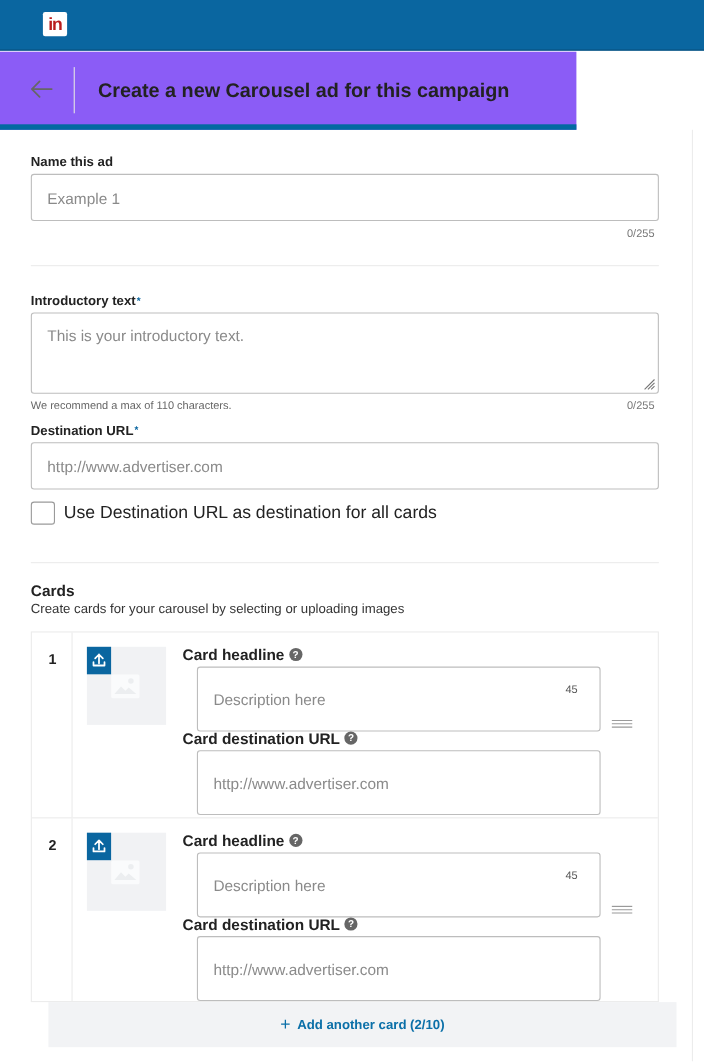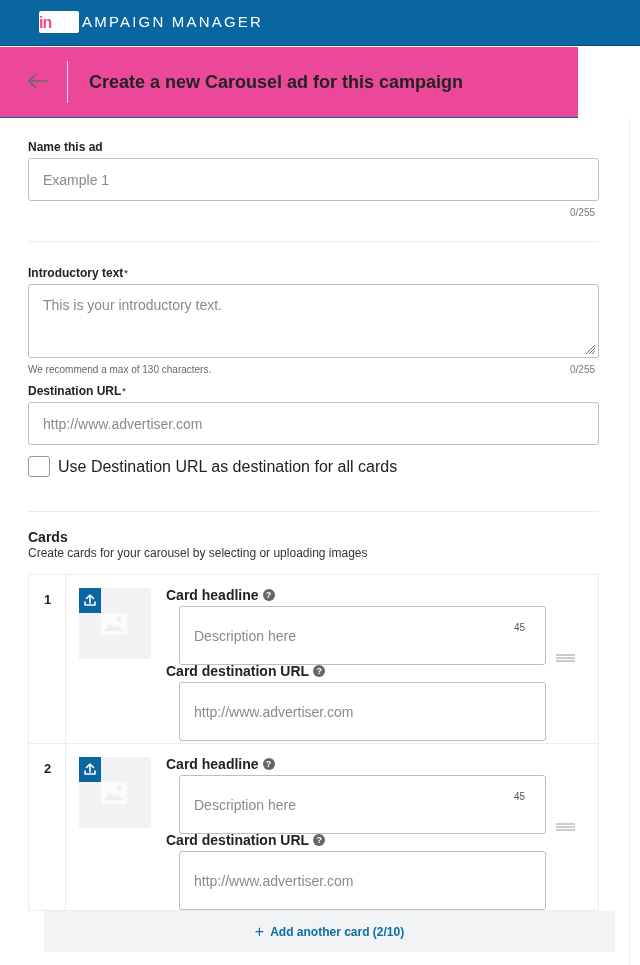--- a/index.html
+++ b/index.html
@@ -1,23 +1,23 @@
 <!DOCTYPE html>
 <html><head>
 <meta charset="utf-8">
 <style>
   * { box-sizing: border-box; margin: 0; padding: 0; }
   html, body { width: 640px; height: 965px; overflow: hidden; background: #fff; }
   body { font-family: "Liberation Sans", sans-serif; color: #1d1d1d; position: relative; }
 
   .topbar { position: absolute; left: 0; top: 0; width: 640px; height: 46px; background: #0a66a0; border-bottom: 1px solid #064f7d; }
-  .logo { position: absolute; left: 39px; top: 11px; width: 40px; height: 22px; background: #fff; border-radius: 2px; color: #ec4899; font-weight: bold; font-size: 16px; line-height: 23px; letter-spacing: -1px; }
+  .logo { position: absolute; left: 39px; top: 11px; width: 22px; height: 22px; background: #fff; border-radius: 2px; color: #b91c1c; font-weight: bold; font-size: 16px; line-height: 23px; text-align: center; letter-spacing: -1px; }
   .brand { position: absolute; left: 69px; top: 13px; color: #fff; font-size: 15px; letter-spacing: 2.2px; line-height: 18px; }
 
-  .titlebar { position: absolute; left: 0; top: 47px; width: 578px; height: 71px; background: #ec4899; border-bottom: 1px solid #0369a1; }
+  .titlebar { position: absolute; left: 0; top: 47px; width: 524px; height: 71px; background: #8b5cf6; border-bottom: 5px solid #0369a1; }
   .back { position: absolute; left: 26px; top: 22px; width: 24px; height: 24px; }
   .title-divider { position: absolute; left: 67px; top: 14px; width: 1px; height: 42px; background: #e3e3e3; }
   .page-title { position: absolute; left: 89px; top: 24px; font-size: 18px; font-weight: bold; color: #222; line-height: 22px; }
 
   .right-rail { position: absolute; left: 629px; top: 118px; width: 1px; height: 847px; background: #ececec; }
 
   .label { position: absolute; font-size: 12px; font-weight: bold; color: #222; line-height: 15px; }
   .req { color: #0a66a0; font-size: 9px; vertical-align: top; margin-left: 1px; }
   .input { position: absolute; border: 1px solid #bdbdbd; border-radius: 3px; background: #fff; font-family: "Liberation Sans", sans-serif; font-size: 14px; color: #333; padding: 0 14px; outline: none; }
   .input::placeholder { color: #8a8a8a; }
@@ -49,21 +49,20 @@
   .drag { position: absolute; left: 527px; top: 79px; width: 19px; height: 10px; }
 
   .add-card { position: absolute; left: 44px; top: 911px; width: 571px; height: 41px; background: #f2f3f5; text-align: center; color: #0a6fa8; font-size: 12px; font-weight: bold; line-height: 41px; cursor: pointer; }
   .add-card .plus { font-size: 16px; font-weight: normal; margin-right: 6px; vertical-align: -1px; }
 </style>
 </head>
 <body>
 
 <div class="topbar">
   <div class="logo">in</div>
-  <div class="brand">CAMPAIGN MANAGER</div>
 </div>
 
 <div class="titlebar">
   <div class="back">
     <svg width="24" height="24" viewBox="0 0 24 24">
       <path d="M21 12H4M10 5l-7 7 7 7" fill="none" stroke="#666" stroke-width="1.6" stroke-linecap="round" stroke-linejoin="round"></path>
     </svg>
   </div>
   <div class="title-divider"></div>
   <div class="page-title">Create a new Carousel ad for this campaign</div>
@@ -77,21 +76,21 @@
 
 <div class="divider" style="top:241px;"></div>
 
 <div class="label" style="left:28px;top:266px;">
   <span>Introductory text</span><span class="req">*</span>
 </div>
 <textarea class="input" style="left: 28px; top: 284px; width: 571px; height: 74px;" placeholder="This is your introductory text."></textarea>
 <svg class="resize-grip" viewBox="0 0 12 12">
   <path d="M11 2L2 11M11 5L5 11M11 8L8 11" stroke="#777" stroke-width="1"></path>
 </svg>
-<div class="hint" style="left:28px;top:364px;">We recommend a max of 130 characters.</div>
+<div class="hint" style="left:28px;top:364px;">We recommend a max of 110 characters.</div>
 <div class="counter" style="left:570px;top:364px;">0/255</div>
 
 <div class="label" style="left:28px;top:384px;">
   <span>Destination URL</span><span class="req">*</span>
 </div>
 <input class="input" style="left: 28px; top: 402px; width: 571px; height: 43px;" placeholder="http://www.advertiser.com">
 
 <div class="checkbox"></div>
 <div class="check-label">Use Destination URL as destination for all cards</div>
 

